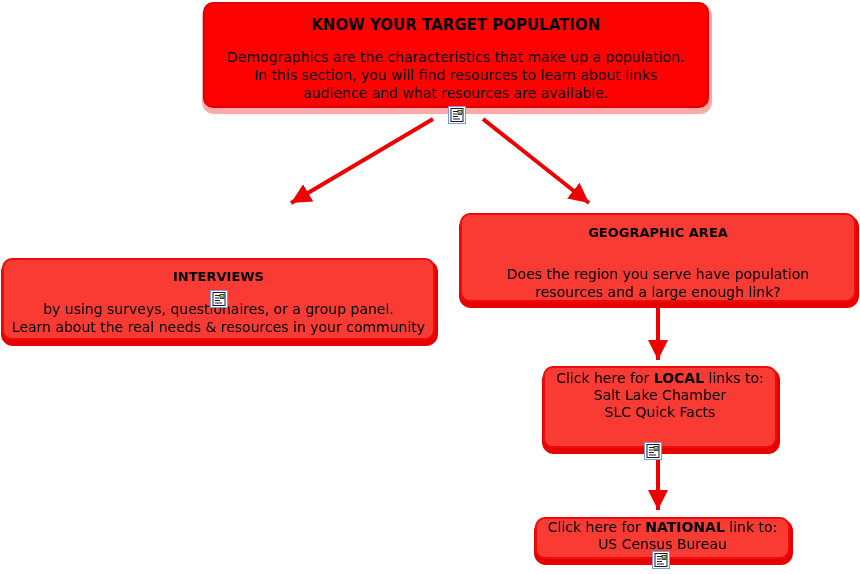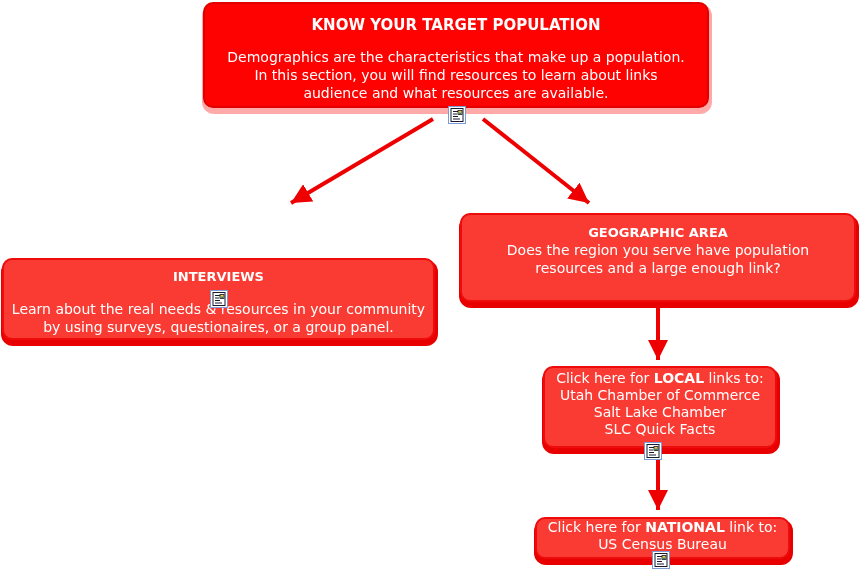--- a/index.html
+++ b/index.html
@@ -8,21 +8,21 @@
     width:860px;height:574px;
     background:#ffffff;
     overflow:hidden;
     font-family:"DejaVu Sans", sans-serif;
   }
   .node{
     position:absolute;
     box-sizing:border-box;
     border-radius:10px;
     text-align:center;
-    color:#ffffff;
+    color:#000000;
     z-index:2;
   }
   .node.primary{
     background:#fe0202;
     border:2px solid #e00000;
     box-shadow:1px 4px 0 2px #ffa9a9;
   }
   .node.secondary{
     background:#f93b33;
     border:2px solid #ee0b0b;
@@ -30,21 +30,21 @@
   }
   .node-title{font-weight:bold;font-size:13px;line-height:16px;}
   #root-box .node-title{font-size:15px;}
   .node-body{font-size:14px;line-height:18px;}
   .tight .node-body{line-height:17px;}
   #root-box{left:203px;top:2px;width:506px;height:106px;padding-top:13px;}
   #root-box .node-title{margin-bottom:15px;}
   #interviews-box{left:2px;top:214px;width:433px;height:82px;padding-top:9px;margin-top:44px;}
   #interviews-box .node-title{margin-bottom:15px;}
   #geographic-box{left:460px;top:213px;width:396px;height:89px;padding-top:10px;}
-  #geographic-box .node-title{margin-bottom:0;}
+  #geographic-box .node-title{margin-bottom:24px;}
   #local-box{left:543px;top:366px;width:234px;height:82px;padding-top:2px;}
   #national-box{left:535px;top:517px;width:255px;height:42px;padding-top:0;}
   .note-icon{
     position:absolute;
     width:18px;height:18px;
     z-index:3;
     cursor:pointer;
   }
   #icon-root{left:448px;top:106px;}
   #icon-interviews{left:210px;top:290px;}
@@ -77,37 +77,36 @@
     <div class="node-body">
       <div>Demographics are the characteristics that make up a population.</div>
       <div>In this section, you will find resources to learn about links</div>
       <div>audience and what resources are available.</div>
     </div>
   </div>
 
   <div id="interviews-box" class="node secondary">
     <div class="node-title">INTERVIEWS</div>
     <div class="node-body">
+      <div>by using surveys, questionaires, or a group panel.</div>
       <div>Learn about the real needs &amp; resources in your community</div>
-      <div>by using surveys, questionaires, or a group panel.</div>
     </div>
   </div>
 
   <div id="geographic-box" class="node secondary">
     <div class="node-title">GEOGRAPHIC AREA</div>
     <div class="node-body">
       <div>Does the region you serve have population</div>
       <div>resources and a large enough link?</div>
     </div>
   </div>
 
   <div id="local-box" class="node secondary tight">
     <div class="node-body">
       <div><span>Click here for </span><b>LOCAL</b><span> links to:</span></div>
-      <div>Utah Chamber of Commerce</div>
       <div>Salt Lake Chamber</div>
       <div>SLC Quick Facts</div>
     </div>
   </div>
 
   <div id="national-box" class="node secondary tight">
     <div class="node-body">
       <div><span>Click here for </span><b>NATIONAL</b><span> link to:</span></div>
       <div>US Census Bureau</div>
     </div>

